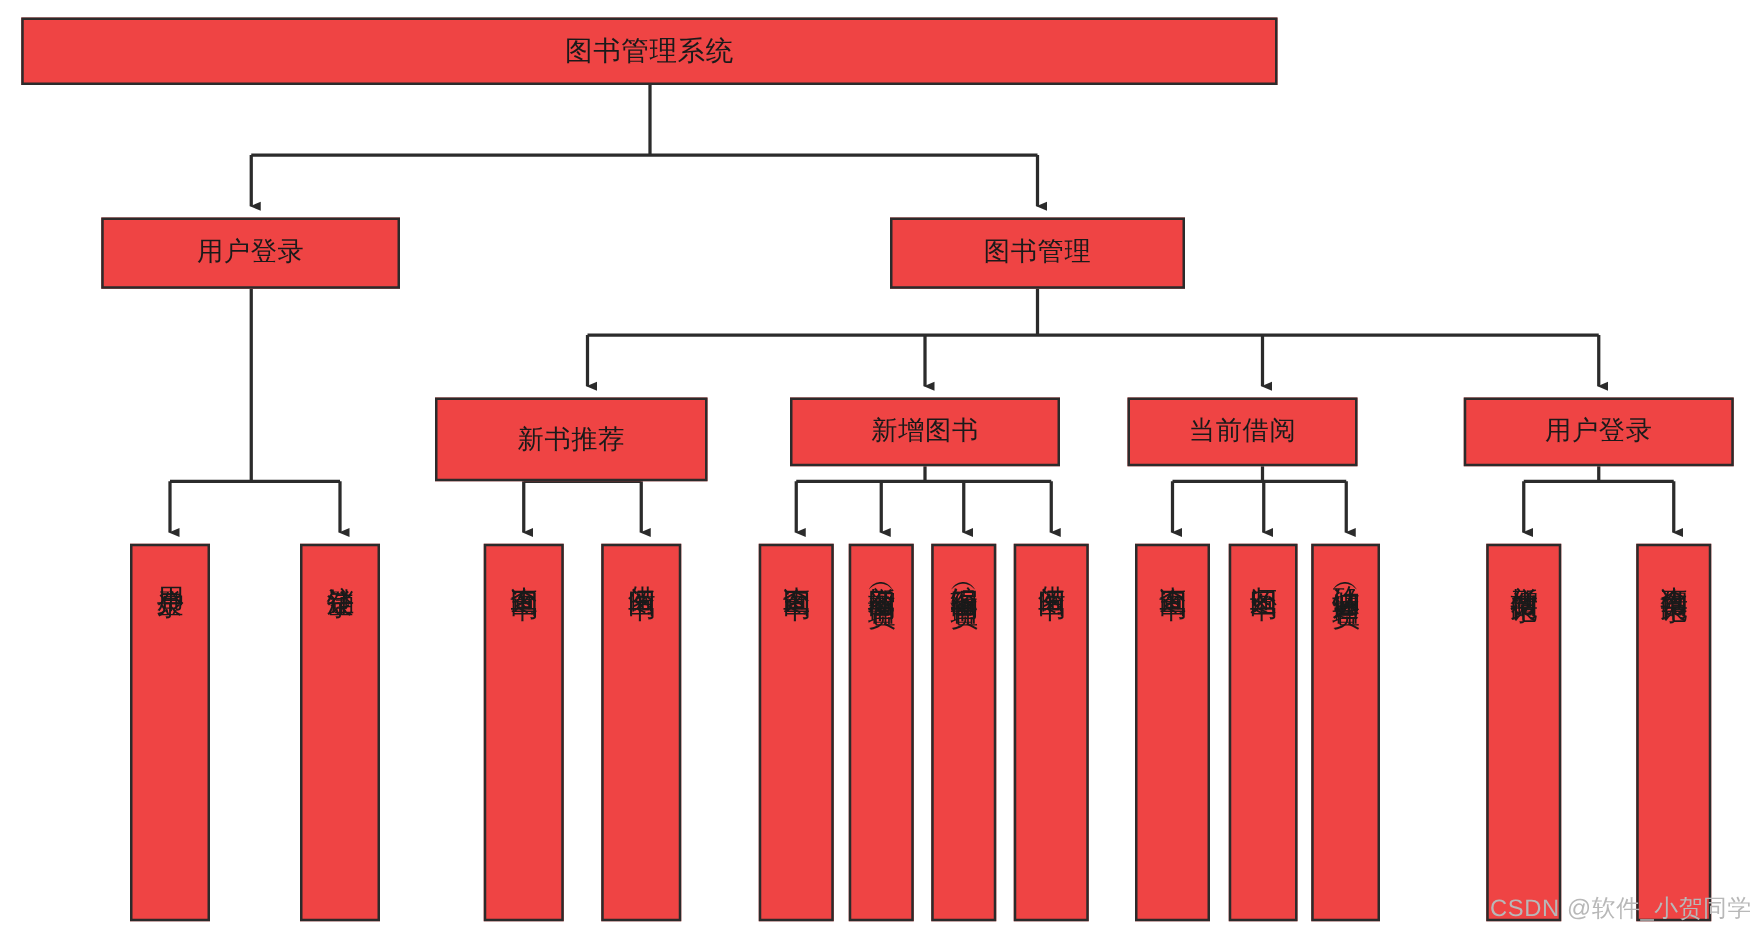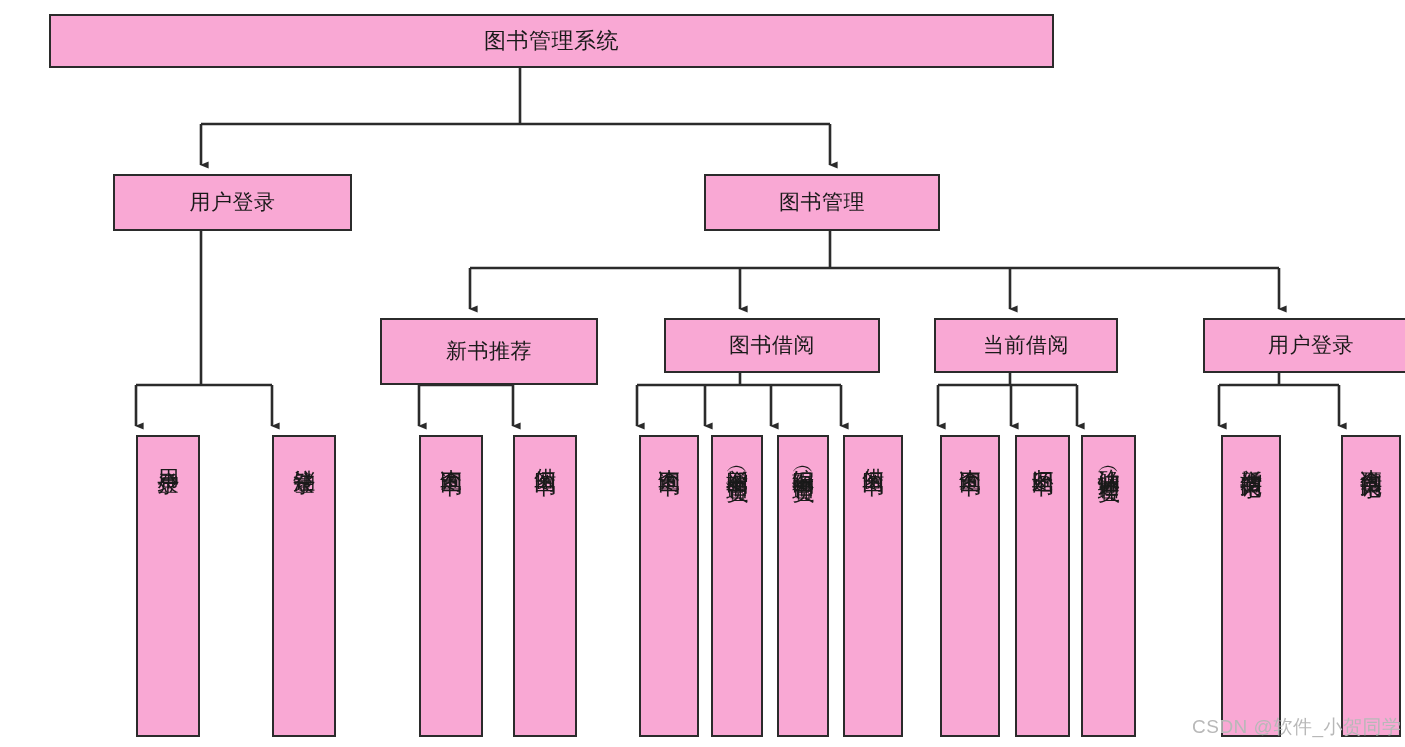--- a/index.html
+++ b/index.html
@@ -26,26 +26,25 @@
     left: 0;
     top: 0;
     width: 1405px;
     height: 747px;
     pointer-events: none;
   }
   .node {
     position: absolute;
     box-sizing: border-box;
     border: 2.5px solid #2b2b2b;
-    background: #f9a8d4;
+    background: #ef4444;
     display: flex;
     align-items: center;
     justify-content: center;
     color: #1a1a1a;
-    margin-left: 32px;
   }
   .node .label {
     font-size: 21px;
     line-height: 1.25;
     letter-spacing: 0.5px;
     white-space: nowrap;
   }
   .node.root .label { font-size: 22px; }
   .node.leaf {
     align-items: flex-start;
@@ -116,28 +115,28 @@
       </g>
   </svg>
 
   <div id="node-layer">
       <div class="node root" style="left: 17px; top: 14px; width: 1005px; height: 54px;">
         <span class="label">图书管理系统</span>
       </div>
       <div class="node" style="left: 81px; top: 174px; width: 239px; height: 57px;">
         <span class="label">用户登录</span>
       </div>
-      <div class="node" style="left: 672px; top: 174px; width: 236px; height: 57px;">
+      <div class="node" style="left: 712px; top: 174px; width: 236px; height: 57px;">
         <span class="label">图书管理</span>
       </div>
       <div class="node" style="left: 348px; top: 318px; width: 218px; height: 67px; font-family: Liberation Serif, serif;">
         <span class="label">新书推荐</span>
       </div>
       <div class="node" style="left: 632px; top: 318px; width: 216px; height: 55px;">
-        <span class="label">图书借阅</span>
+        <span class="label">新增图书</span>
       </div>
       <div class="node" style="left: 902px; top: 318px; width: 184px; height: 55px;">
         <span class="label">当前借阅</span>
       </div>
       <div class="node" style="left: 1171px; top: 318px; width: 216px; height: 55px;">
         <span class="label">用户登录</span>
       </div>
       <div class="node leaf" style="left: 104px; top: 435px; width: 64px; height: 302px;">
         <span class="label">用户登录</span>
       </div>

